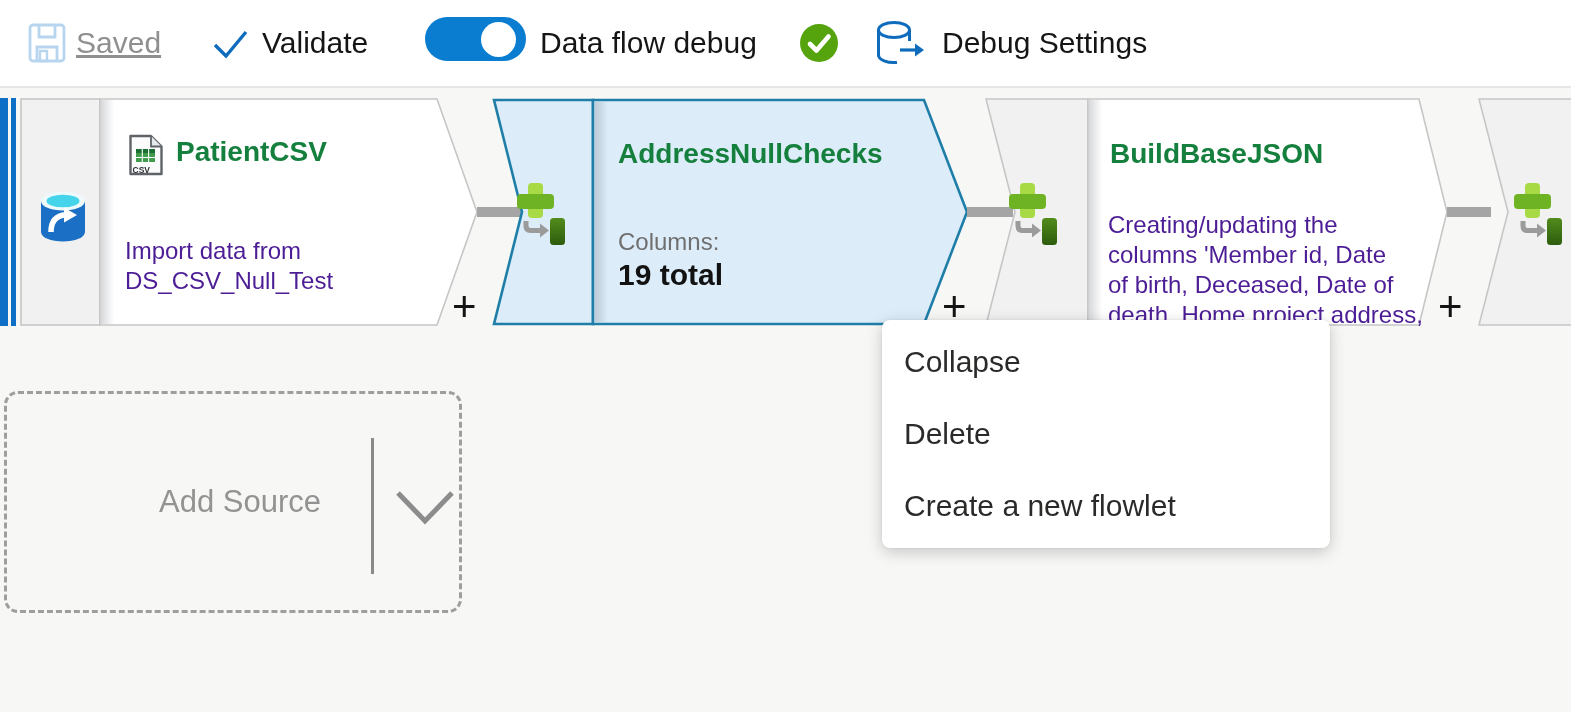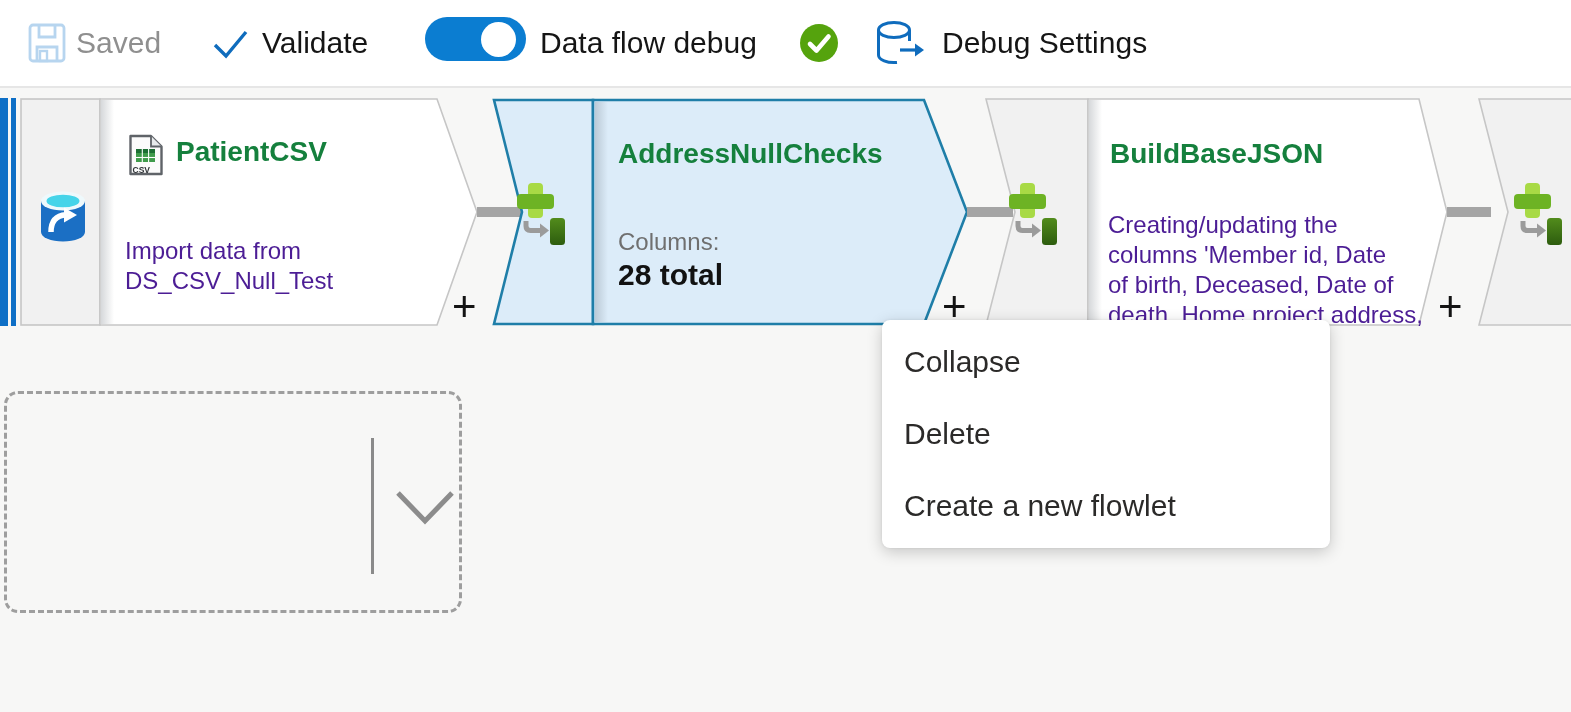--- a/index.html
+++ b/index.html
@@ -43,21 +43,21 @@
 <div class="screen">
 
   <div class="toolbar">
 
     <svg class="abs" style="left:28px;top:22px;" width="38" height="42" viewBox="0 0 38 42">
       <rect x="2" y="3" width="34" height="36" rx="3" fill="none" stroke="#b7d5ef" stroke-width="2.8"></rect>
       <path d="M11,3 V15 H27 V3" fill="none" stroke="#b7d5ef" stroke-width="2.8"></path>
       <path d="M9,39 V25 H29 V39" fill="none" stroke="#b7d5ef" stroke-width="2.8"></path>
       <rect x="12" y="29" width="7" height="10" fill="none" stroke="#b7d5ef" stroke-width="2.4"></rect>
     </svg>
-    <div class="tl dim" style="left:76px;">Saved</div>
+    <div class="tl dim" style="left:76px;text-decoration:underline;">Saved</div>
 
     <svg class="abs" style="left:213px;top:29px;" width="36" height="30" viewBox="0 0 36 30">
       <polyline points="2,16 13,27 33,3" fill="none" stroke="#0f6cbd" stroke-width="3.4"></polyline>
     </svg>
     <div class="tl" style="left:262px;">Validate</div>
 
     <div class="toggle">
       <div class="knob"></div>
     </div>
     <div class="tl" style="left:540px;">Data flow debug</div>
@@ -122,21 +122,21 @@
     </linearGradient>
       </defs>
     <rect x="11" y="0" width="15" height="35" rx="4" fill="#a8da45"></rect>
     <rect x="0" y="11" width="37" height="15" rx="4" fill="#6db324"></rect>
     <path d="M9,38 V43 Q9,47.5 13.5,47.5 H23" fill="none" stroke="#9b9b9b" stroke-width="5"></path>
     <polygon points="23,40.5 23,54.5 32,47.5" fill="#9b9b9b"></polygon>
     <rect x="33" y="35" width="15" height="27" rx="3.5" fill="url(#g1)"></rect>
   </svg>
   <div class="node-title" style="left:618px;top:138px;">AddressNullChecks</div>
   <div class="cols-label" style="left:618px;top:228px;">Columns:</div>
-  <div class="cols-value" style="left:618px;top:258px;">28 total</div>
+  <div class="cols-value" style="left:618px;top:258px;">19 total</div>
   <div class="plus" style="left:942px;top:287px;">+</div>
 
   <div class="connector" style="left:967px;top:207px;width:46px;"></div>
 
   <svg class="abs" style="left:985px;top:98px;" width="464" height="228" viewBox="0 0 464 228">
     <path d="M1,1 H103 V227 H1 L30,114 Z" fill="#f1f1f1" stroke="#c6c6c6" stroke-width="1.6"></path>
     <path d="M103,1 H434 L462,114 L434,227 H103 Z" fill="#ffffff" stroke="#c6c6c6" stroke-width="1.6"></path>
   </svg>
   <div class="edge-shadow" style="left:1089px;top:100px;width:13px;height:224px;"></div>
   <svg class="abs" style="left:1009px;top:183px;" width="48" height="62" viewBox="0 0 48 62">
@@ -166,19 +166,20 @@
     <rect x="33" y="35" width="15" height="27" rx="3.5" fill="url(#g1)"></rect>
   </svg>
 
   <div class="menu">
     <div class="menu-item">Collapse</div>
     <div class="menu-item">Delete</div>
     <div class="menu-item">Create a new flowlet</div>
   </div>
 
   <div class="add-source">
+    <div class="label">Add Source</div>
     <div class="divider"></div>
     <svg class="abs" style="left:388px;top:96px;" width="60" height="36" viewBox="0 0 60 36">
       <polyline points="3,3 30,31 57,3" fill="none" stroke="#8c8c8c" stroke-width="5"></polyline>
     </svg>
   </div>
 
 </div>
 
 </body></html>

